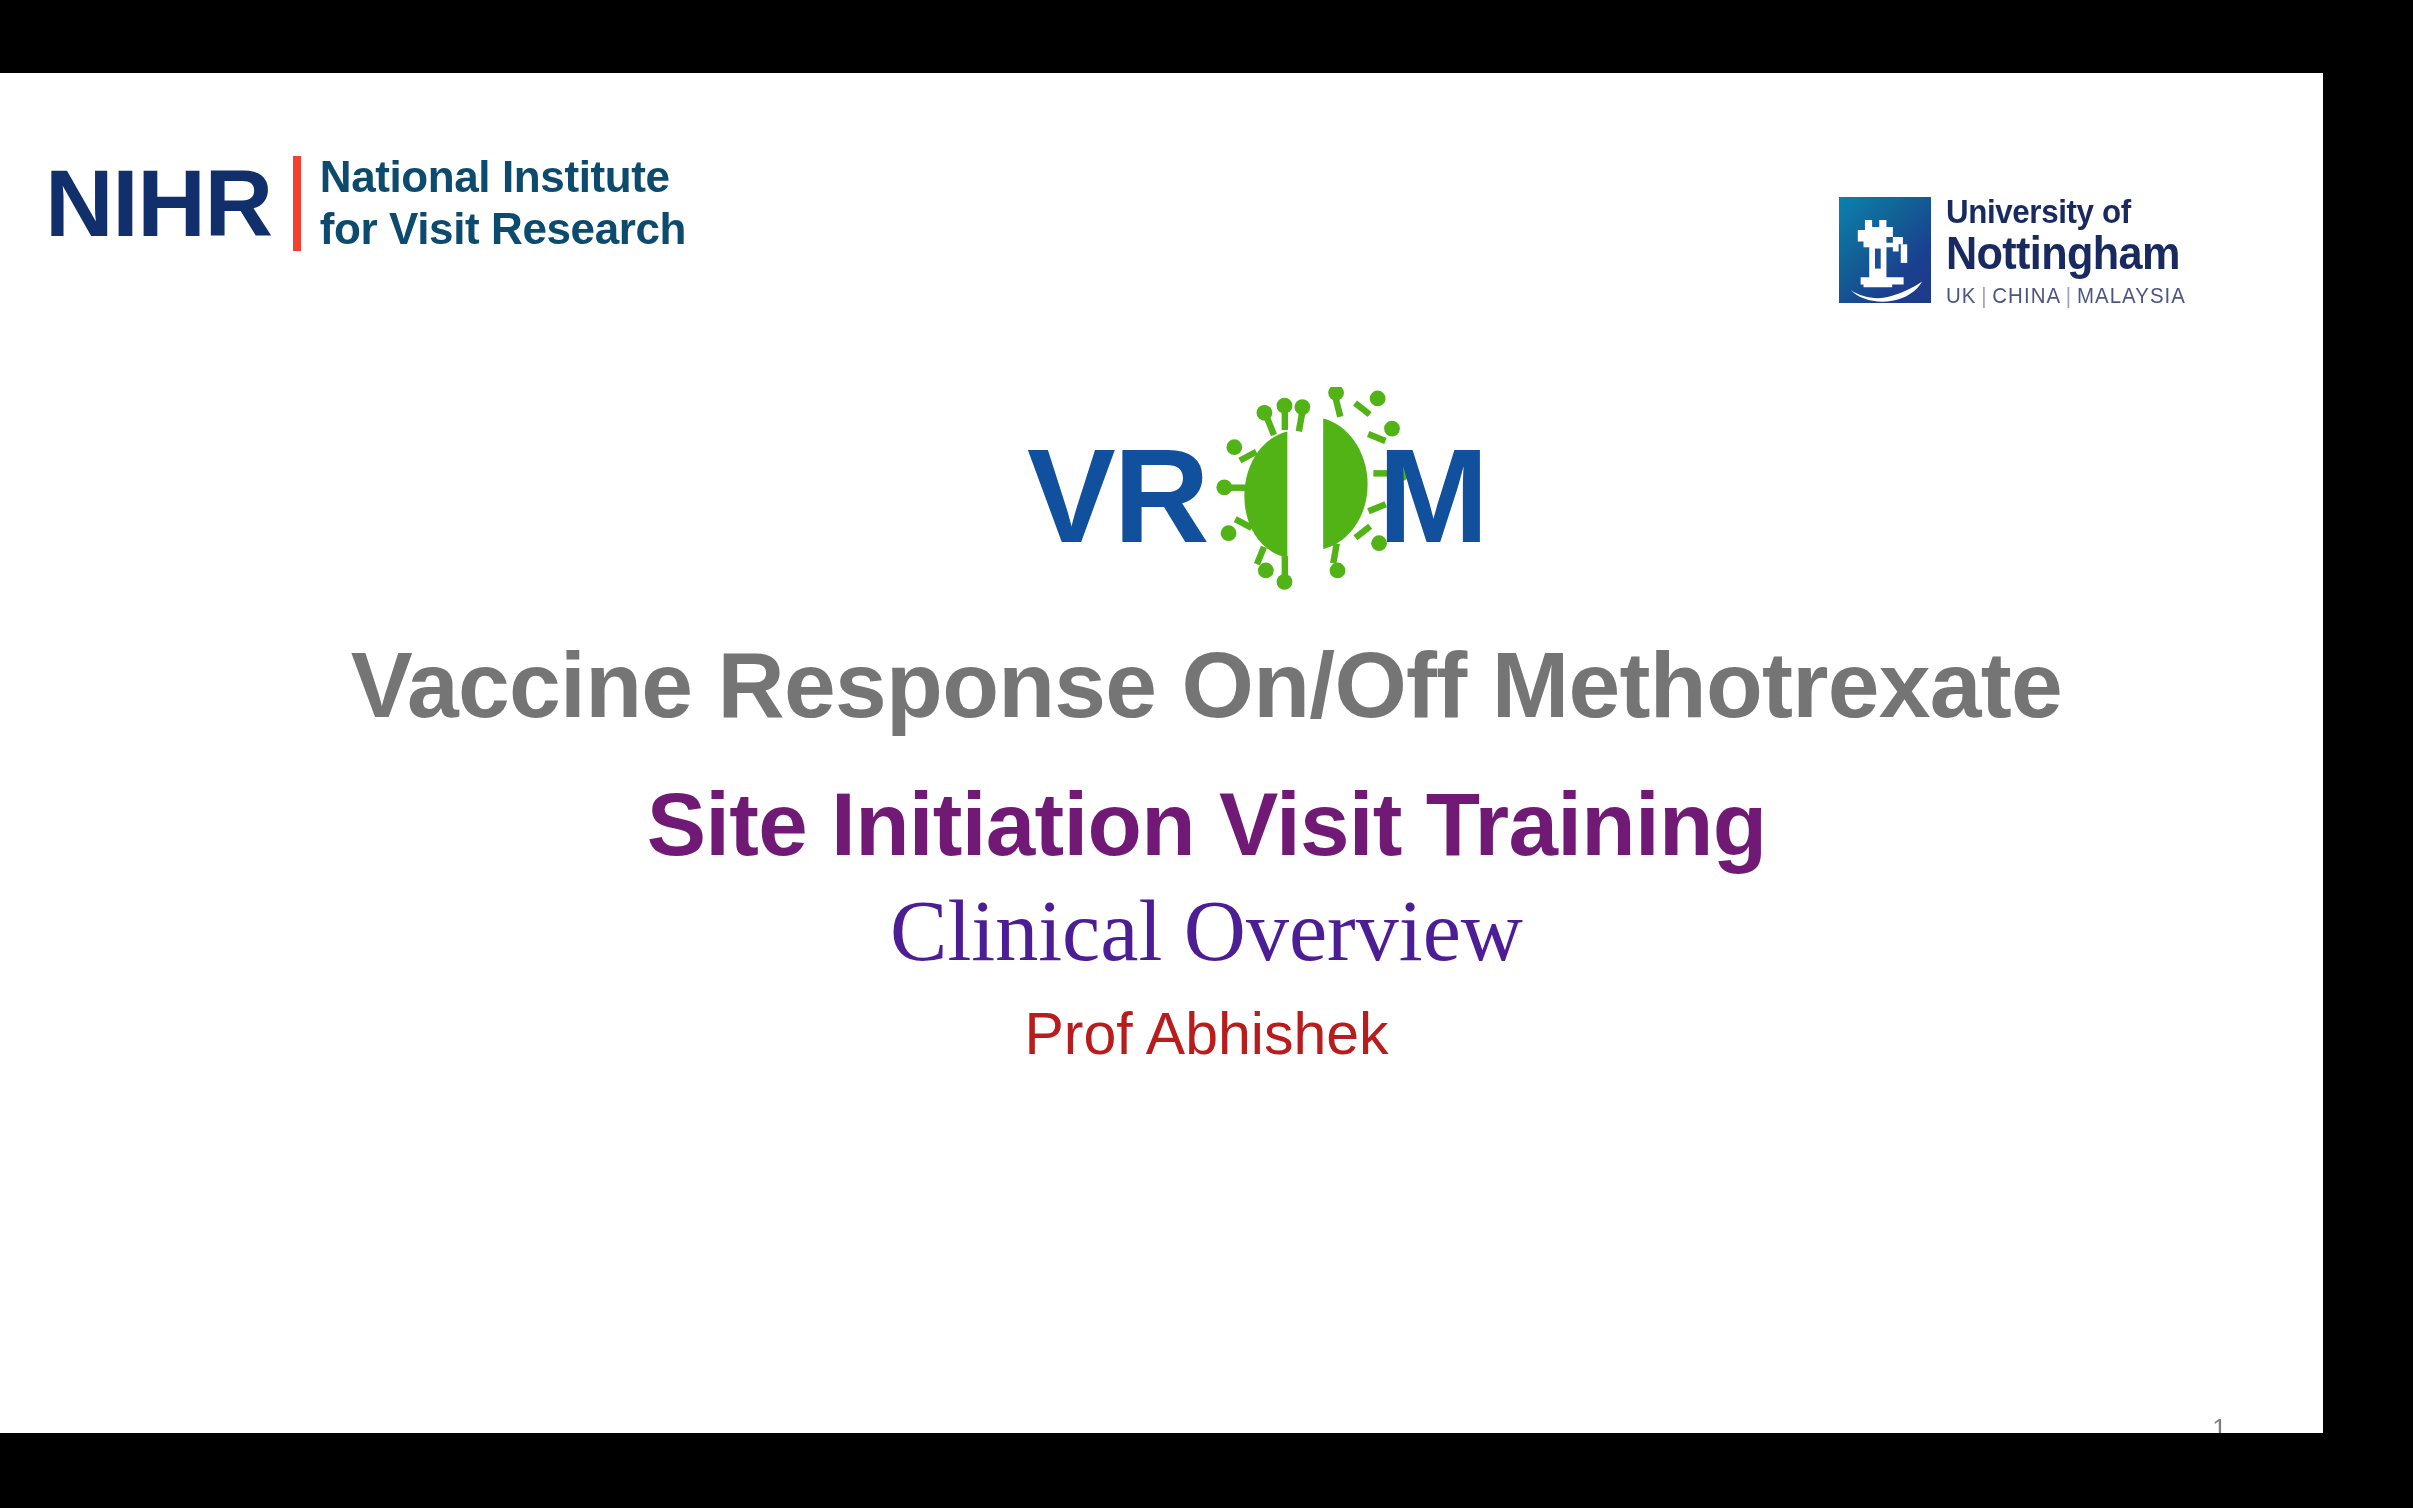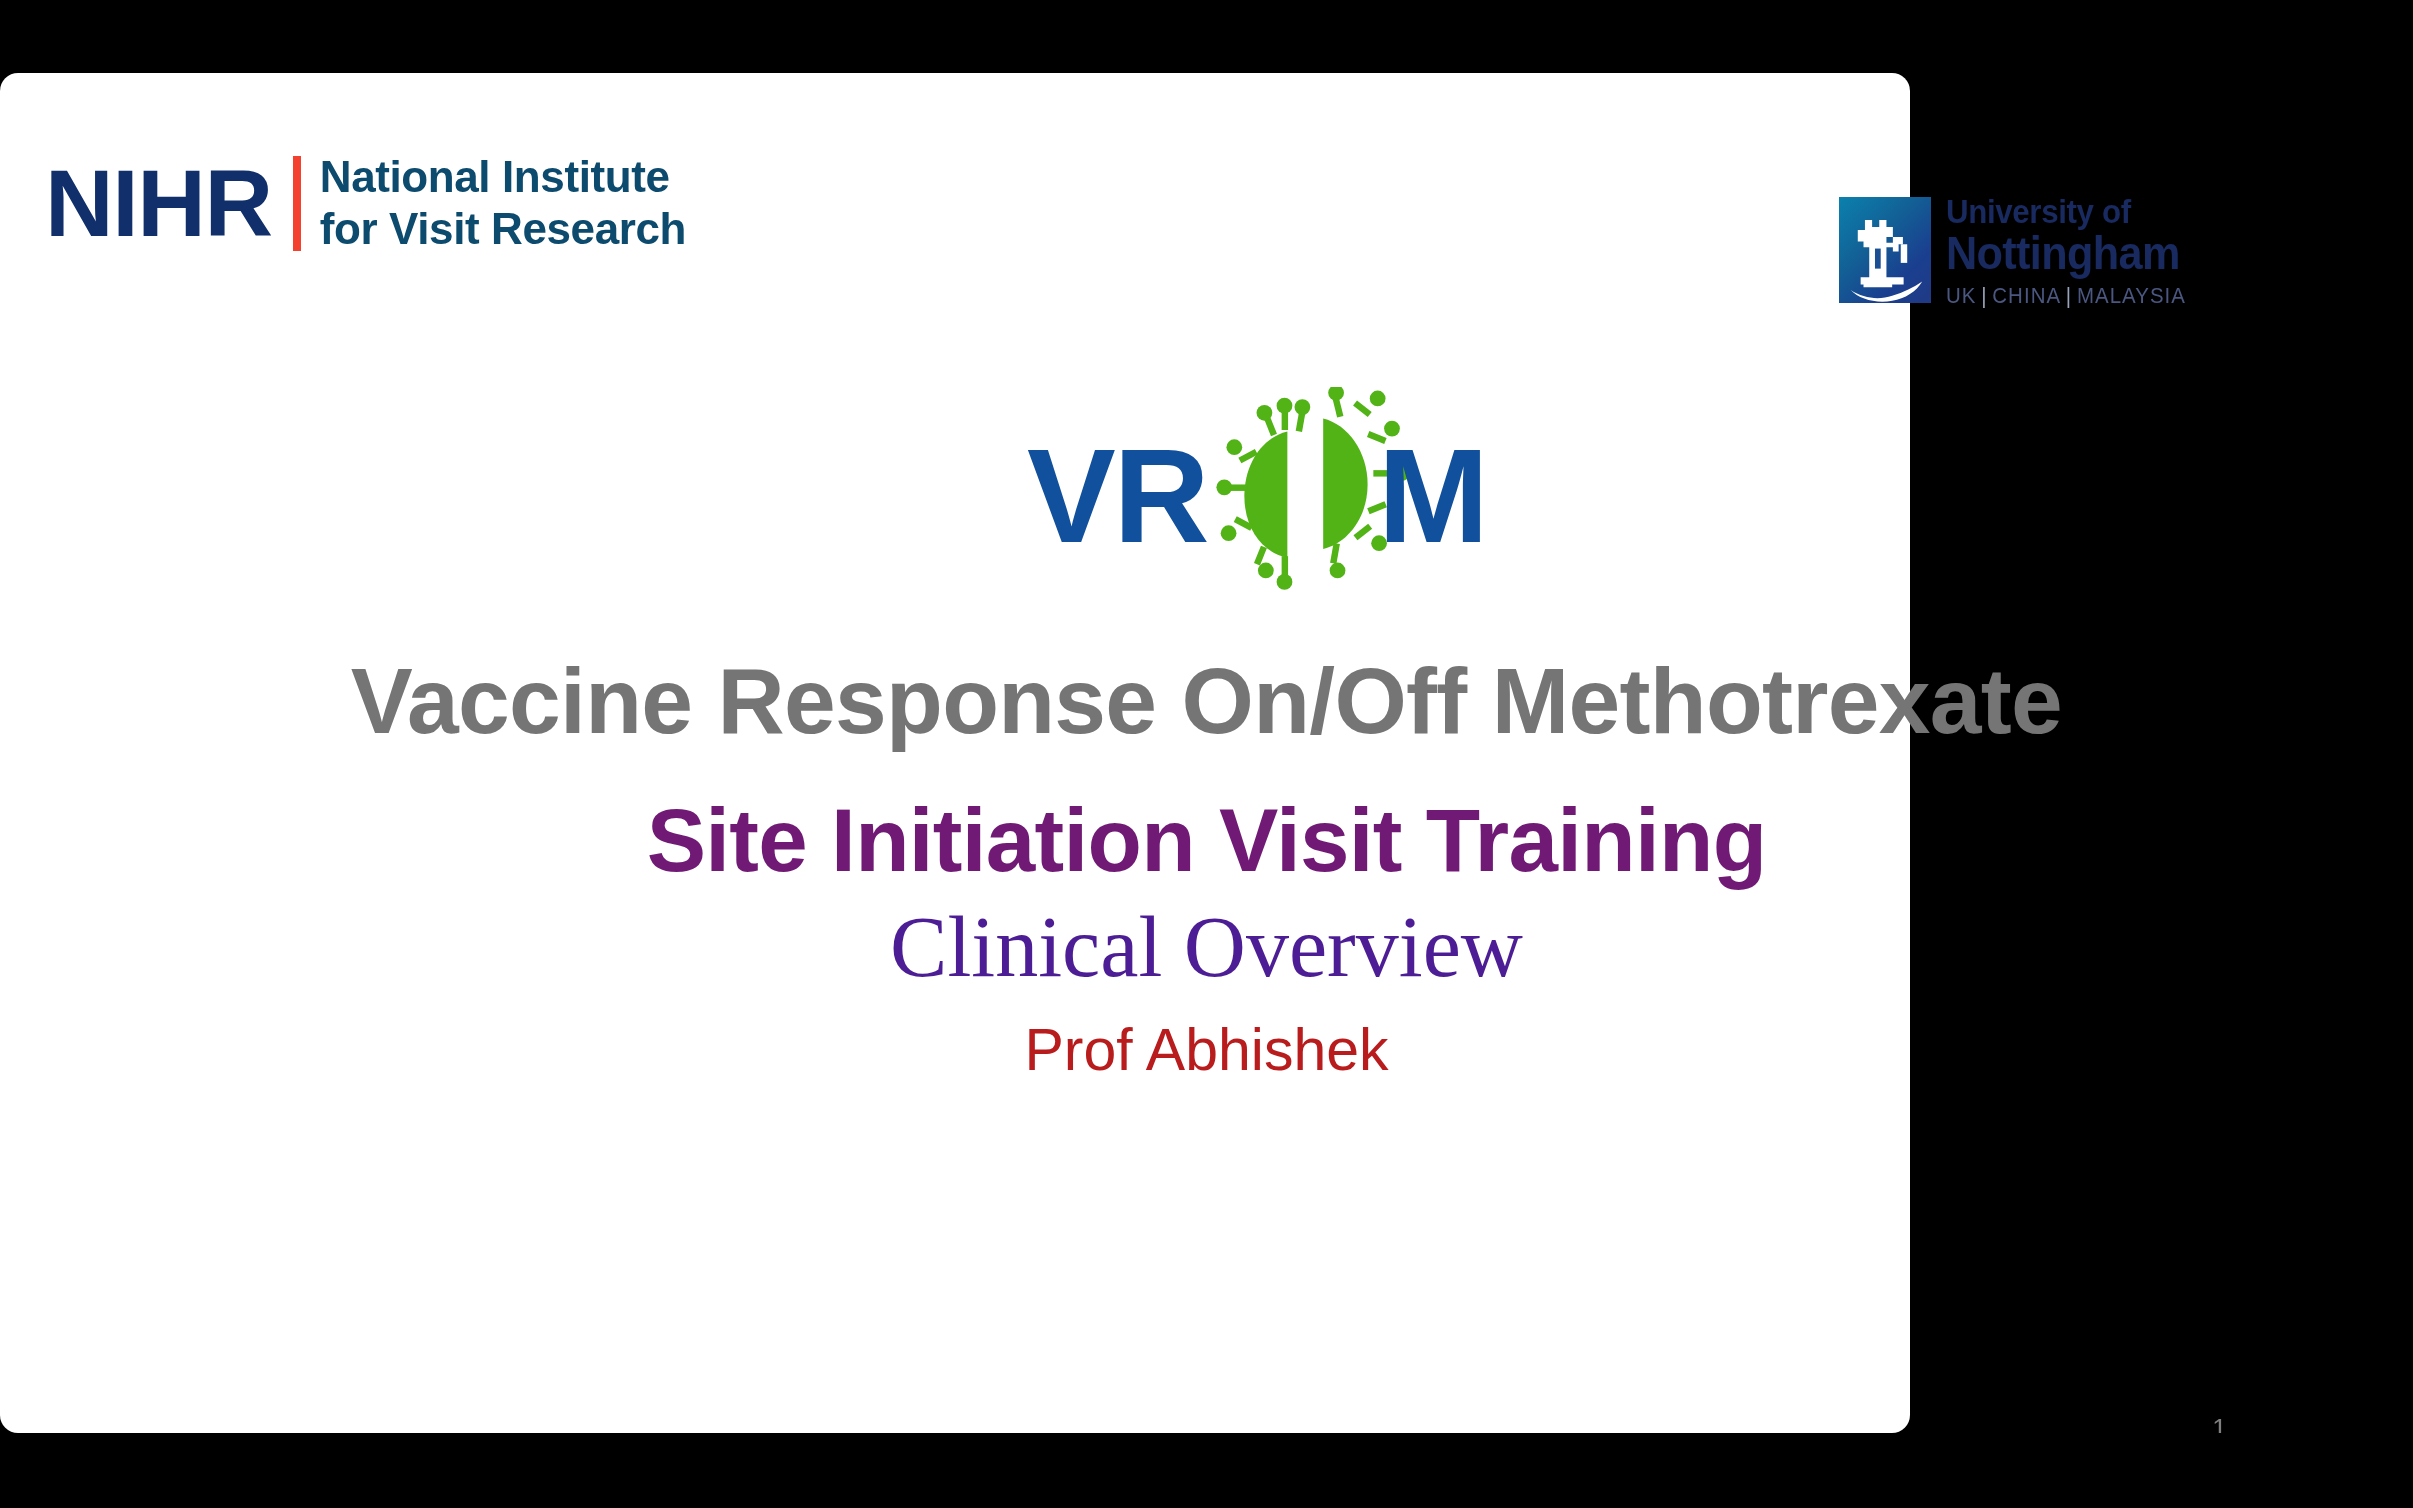--- a/index.html
+++ b/index.html
@@ -29,24 +29,23 @@
     background: #000000;
   }
   #letterbox-top { top: 0; height: 73px; }
   #letterbox-bottom { top: 1433px; height: 75px; }
 
   
   #slide-canvas {
     position: absolute;
     left: 0;
     top: 73px;
-    width: 1910px;
+    width: 2323px;
     height: 1360px;
     background: #ffffff;
-    border-radius: 18px;
   }
 
   
   #nihr-logo {
     position: absolute;
     left: 45px;
     top: 76px;
     display: flex;
     align-items: center;
     height: 108px;
@@ -164,21 +163,21 @@
     width: 2413px;
     text-align: center;
   }
   #main-title {
     color: #757575;
     font-family: "Liberation Sans Narrow", "Liberation Sans", sans-serif;
     font-weight: bold;
     font-size: 93px;
     line-height: 1.12;
     letter-spacing: -0.7px;
-    margin: 16px;
+    margin: 0;
     white-space: nowrap;
   }
   #subtitle-training {
     color: #701a75;
     font-family: "Liberation Sans Narrow", "Liberation Sans", sans-serif;
     font-weight: bold;
     font-size: 89px;
     line-height: 1.18;
     letter-spacing: -0.7px;
     margin: 35px 0 0 0;

